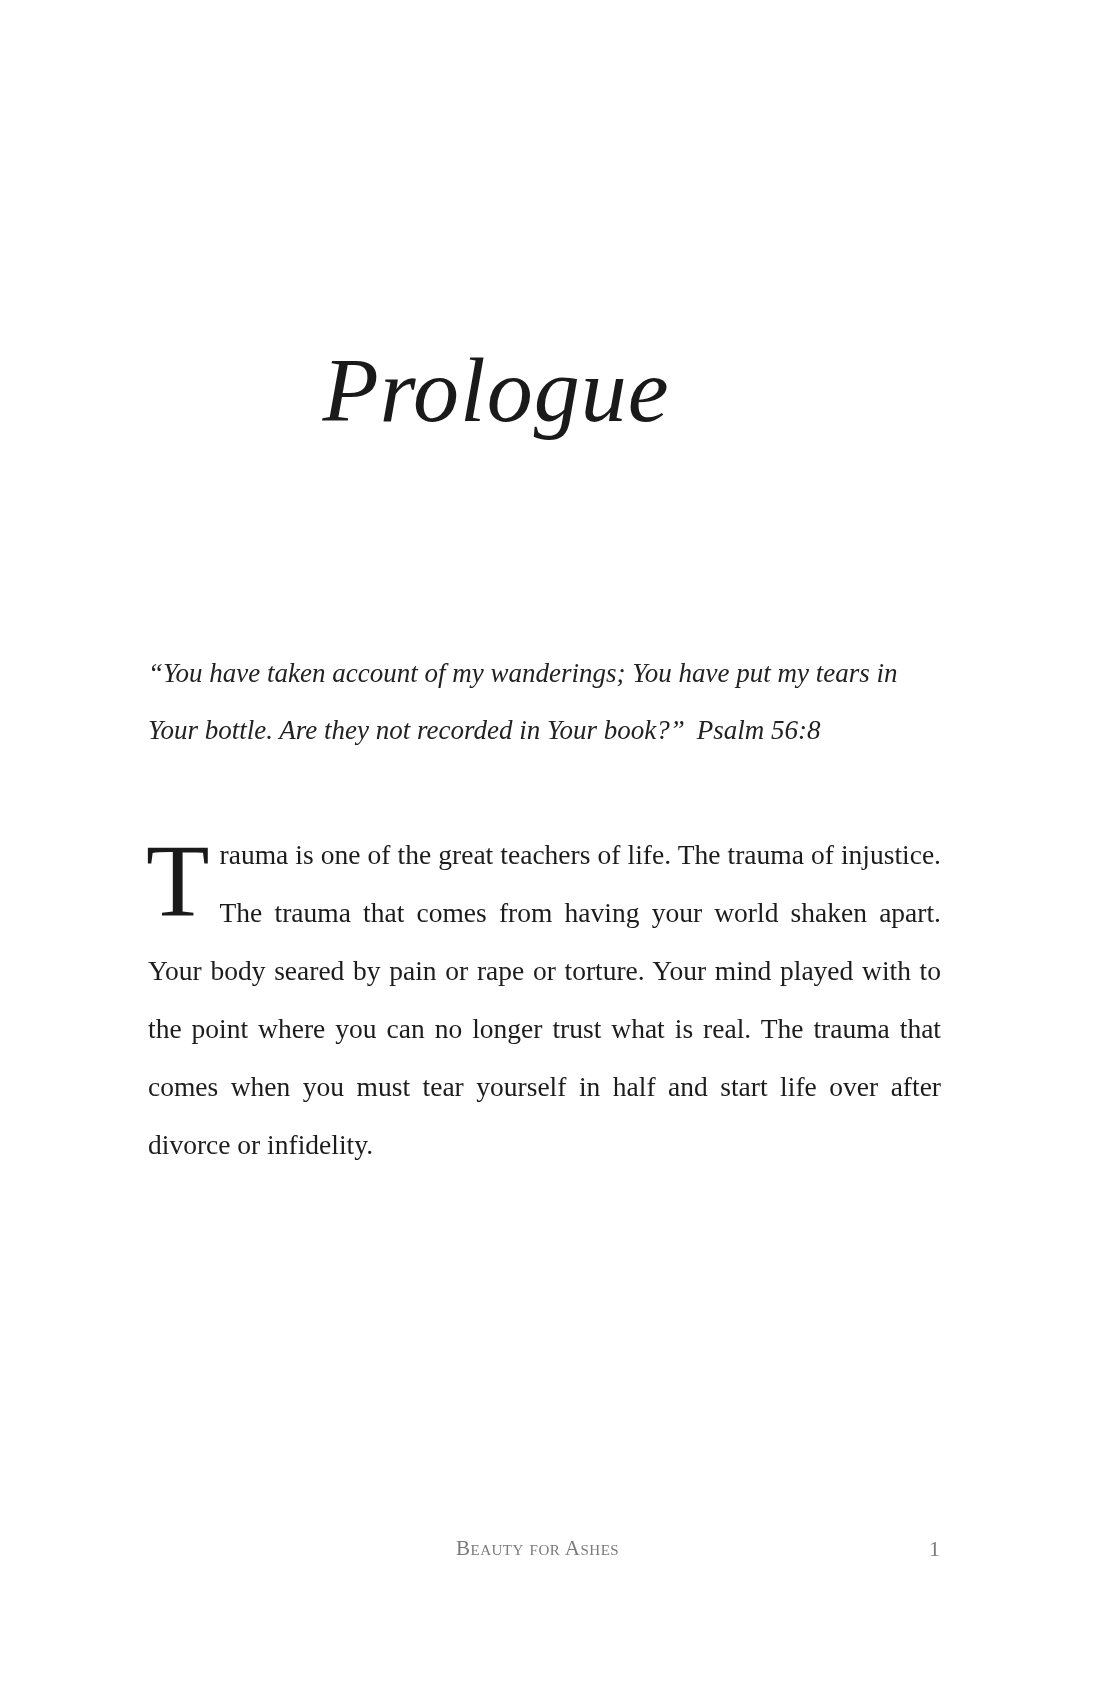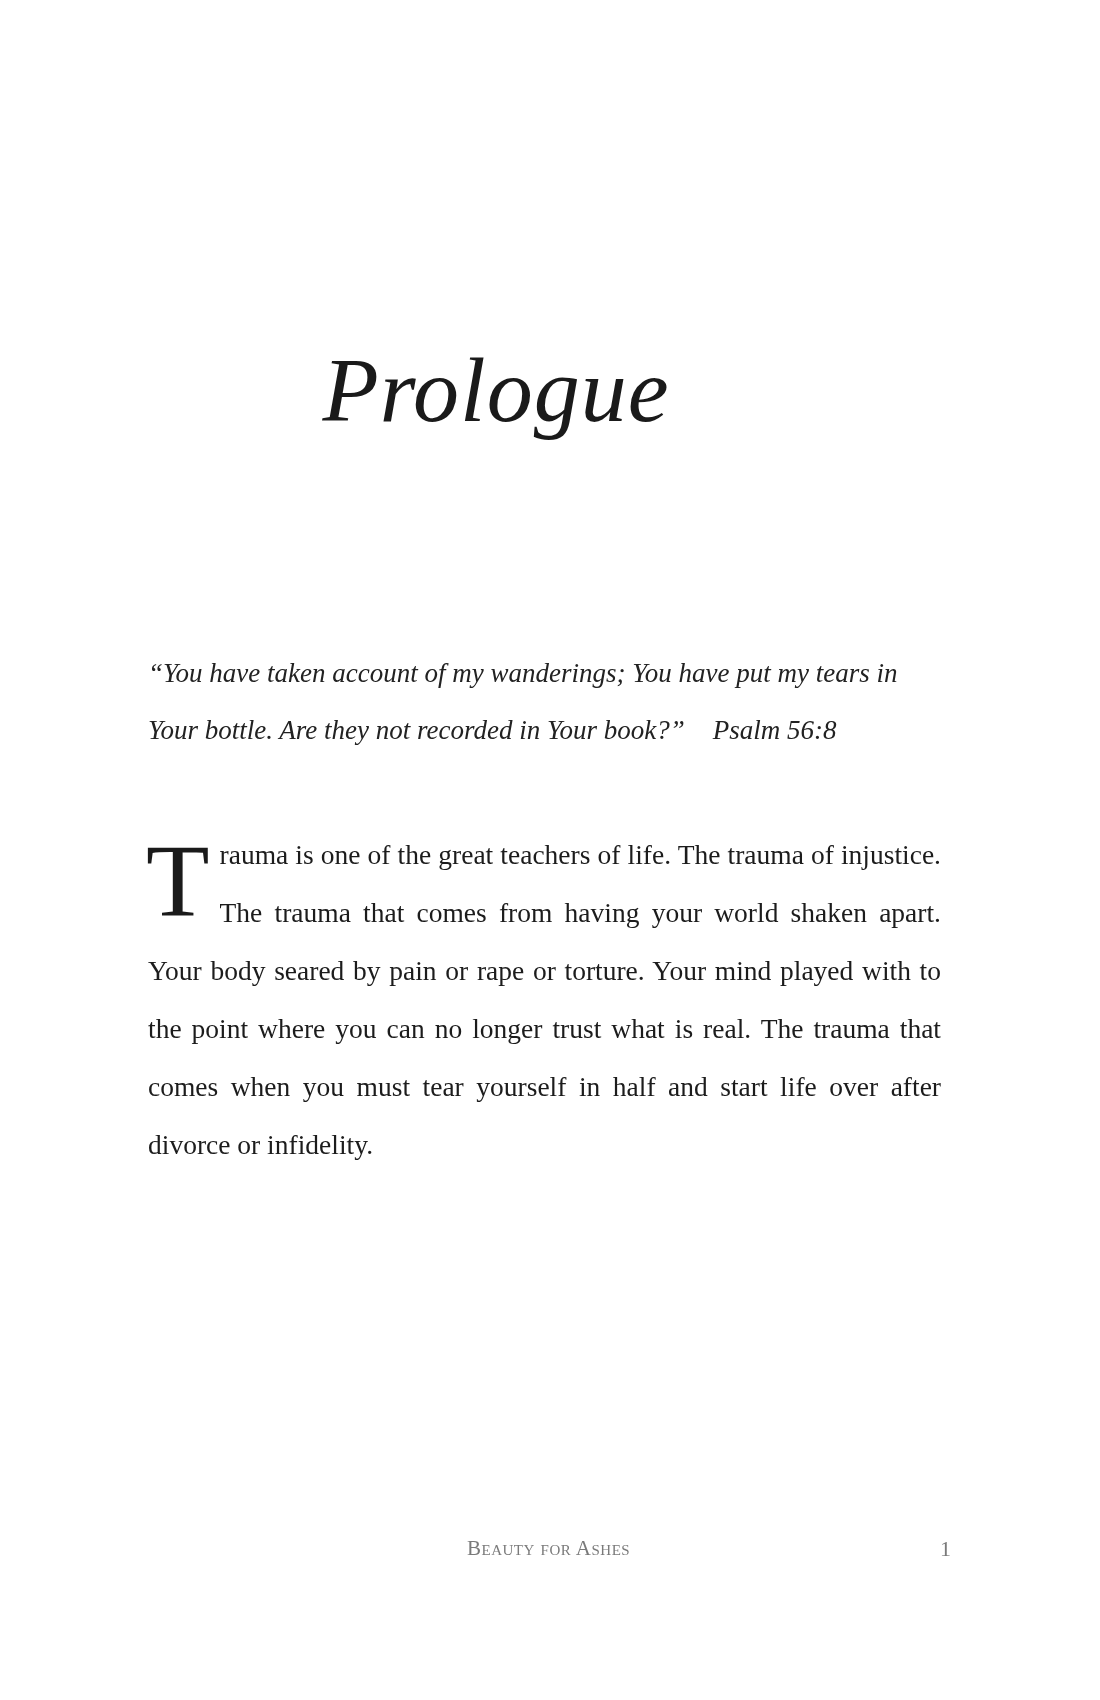--- a/index.html
+++ b/index.html
@@ -1,25 +1,25 @@
 <!DOCTYPE html>
 <html><head>
 <meta charset="utf-8">
 <style>
   html, body { margin: 0; padding: 0; background: #ffffff; }
   body { width: 1100px; height: 1700px; position: relative; overflow: hidden; font-family: "Liberation Serif", "DejaVu Serif", serif; color: #1a1a1a; }
   .page { position: absolute; left: 0; top: 0; width: 1100px; height: 1700px; }
   .title { position: absolute; left: 0; width: 992px; top: 335px; text-align: center; font-style: italic; font-size: 92px; line-height: 110px; color: #1a1a1a; letter-spacing: 1px; }
   .epigraph { position: absolute; left: 148px; width: 800px; top: 645px; font-style: italic; font-size: 27px; line-height: 57px; color: #222; }
-  .epigraph .ref { margin-left: 28px; }
+  .epigraph .ref { margin-left: 12px; }
   .body { position: absolute; left: 148px; width: 793px; top: 826px; font-size: 27.5px; line-height: 58px; text-align: justify; color: #1c1c1c; }
   .body p { margin: 0; }
   .body p.indent { text-indent: 48px; }
   .dropcap { float: left; font-size: 104px; line-height: 86px; height: 96px; margin: 12px 10px 0 -2px; color: #1a1a1a; }
-  .footer { position: absolute; top: 1536px; left: 11px; width: 1056px; height: 40px; }
+  .footer { position: absolute; top: 1536px; left: 0; width: 1056px; height: 40px; }
   .running-head { position: absolute; left: 456px; top: 0; font-size: 21px; font-variant: small-caps; color: #7a7a7a; letter-spacing: 0.5px; }
   .page-num { position: absolute; left: 929px; top: 0; font-size: 22px; color: #7a7a7a; }
 </style>
 </head>
 <body>
 
 <div class="page">
 
   <div class="title">Prologue</div>
 

